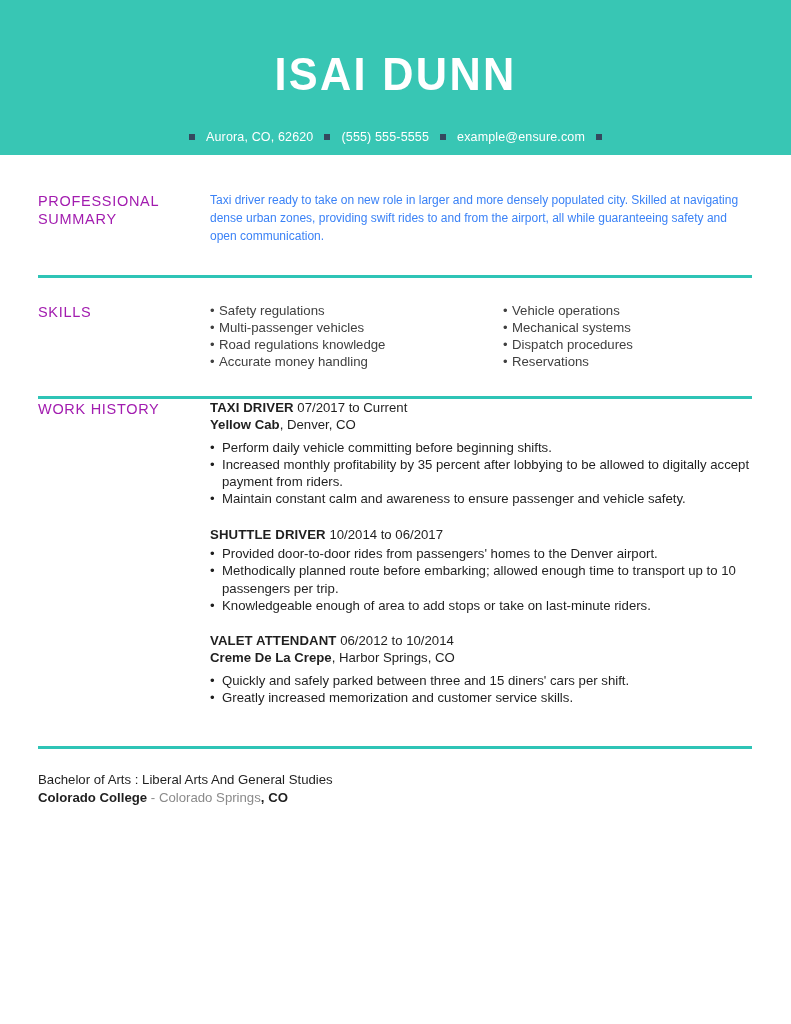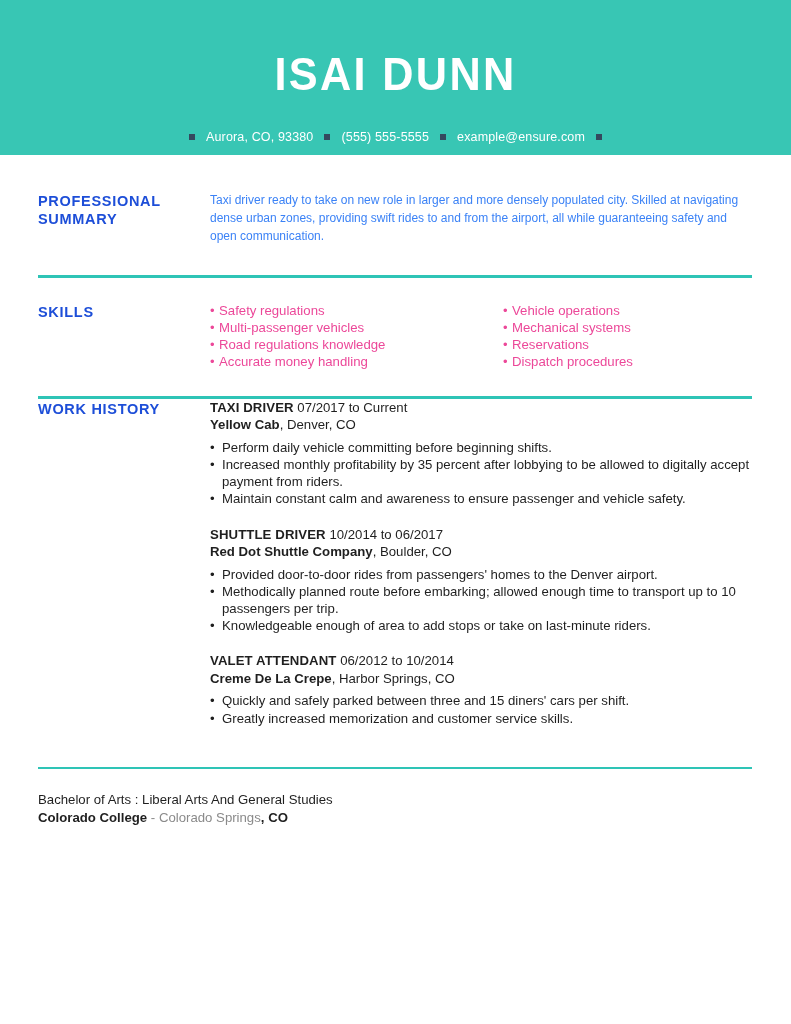--- a/index.html
+++ b/index.html
@@ -96,24 +96,24 @@
     margin-right: 39px;
   }
 
   .srow {
     display: flex;
     align-items: flex-start;
   }
 
   .sect-title {
     flex: 0 0 172px;
-    color: #1d4ed8;
+    color: #a21caf;
     font-family: "Liberation Sans Narrow", "Liberation Sans", sans-serif;
     font-size: 14.5px;
-    font-weight: bold;
+    font-weight: normal;
     letter-spacing: 0.7px;
     line-height: 18px;
     text-transform: uppercase;
     padding-top: 1px;
   }
 
   .sect-body {
     flex: 1 1 auto;
     font-size: 13.2px;
     line-height: 17.5px;
@@ -133,21 +133,21 @@
   #skills-section { padding-top: 24px; padding-bottom: 26px; }
   .skills-cols {
     display: flex;
     gap: 0;
   }
   .skills-col { flex: 0 0 50%; }
   .skills-col:last-child { padding-left: 22px; }
   .skill-li {
     font-size: 13.2px;
     line-height: 17.2px;
-    color: #ec4899;
+    color: #404040;
     white-space: nowrap;
   }
   .bullet-dot::before {
     content: "\2022";
     display: inline-block;
     width: 9px;
     font-size: 13px;
   }
 
   
@@ -186,21 +186,21 @@
 </style>
 </head>
 <body>
 
 <div class="page">
 
   <div class="header">
     <div class="name">ISAI DUNN</div>
     <div class="contact-row">
       <span class="contact-sq"></span>
-      <span class="contact-item">Aurora, CO, 93380</span>
+      <span class="contact-item">Aurora, CO, 62620</span>
       <span class="contact-sq"></span>
       <span class="contact-item">(555) 555-5555</span>
       <span class="contact-sq"></span>
       <span class="contact-item">example@ensure.com</span>
       <span class="contact-sq"></span>
     </div>
   </div>
 
   <div class="content">
 
@@ -225,22 +225,22 @@
           <div class="skills-cols">
             <div class="skills-col">
               <div class="skill-li bullet-dot">Safety regulations</div>
               <div class="skill-li bullet-dot">Multi-passenger vehicles</div>
               <div class="skill-li bullet-dot">Road regulations knowledge</div>
               <div class="skill-li bullet-dot">Accurate money handling</div>
             </div>
             <div class="skills-col">
               <div class="skill-li bullet-dot">Vehicle operations</div>
               <div class="skill-li bullet-dot">Mechanical systems</div>
+              <div class="skill-li bullet-dot">Dispatch procedures</div>
               <div class="skill-li bullet-dot">Reservations</div>
-              <div class="skill-li bullet-dot">Dispatch procedures</div>
             </div>
           </div>
         </div>
       </div>
     </div>
 
     <div class="divider"></div>
 
     <div class="section" id="work-history-section">
       <div class="srow">
@@ -257,23 +257,20 @@
             <div class="job-bullets">
               <div class="job-bullet">Perform daily vehicle committing before beginning shifts.</div>
               <div class="job-bullet">Increased monthly profitability by 35 percent after lobbying to be allowed to digitally accept payment from riders.</div>
               <div class="job-bullet">Maintain constant calm and awareness to ensure passenger and vehicle safety.</div>
             </div>
           </div>
 
           <div class="job">
             <div class="job-line1">
               <span class="job-title">SHUTTLE DRIVER</span><span> </span><span class="job-dates">10/2014 to 06/2017</span>
-            </div>
-            <div class="job-line2">
-              <span class="job-company">Red Dot Shuttle Company</span><span class="job-location">, Boulder, CO</span>
             </div>
             <div class="job-bullets">
               <div class="job-bullet">Provided door-to-door rides from passengers' homes to the Denver airport.</div>
               <div class="job-bullet">Methodically planned route before embarking; allowed enough time to transport up to 10 passengers per trip.</div>
               <div class="job-bullet">Knowledgeable enough of area to add stops or take on last-minute riders.</div>
             </div>
           </div>
 
           <div class="job">
             <div class="job-line1">

